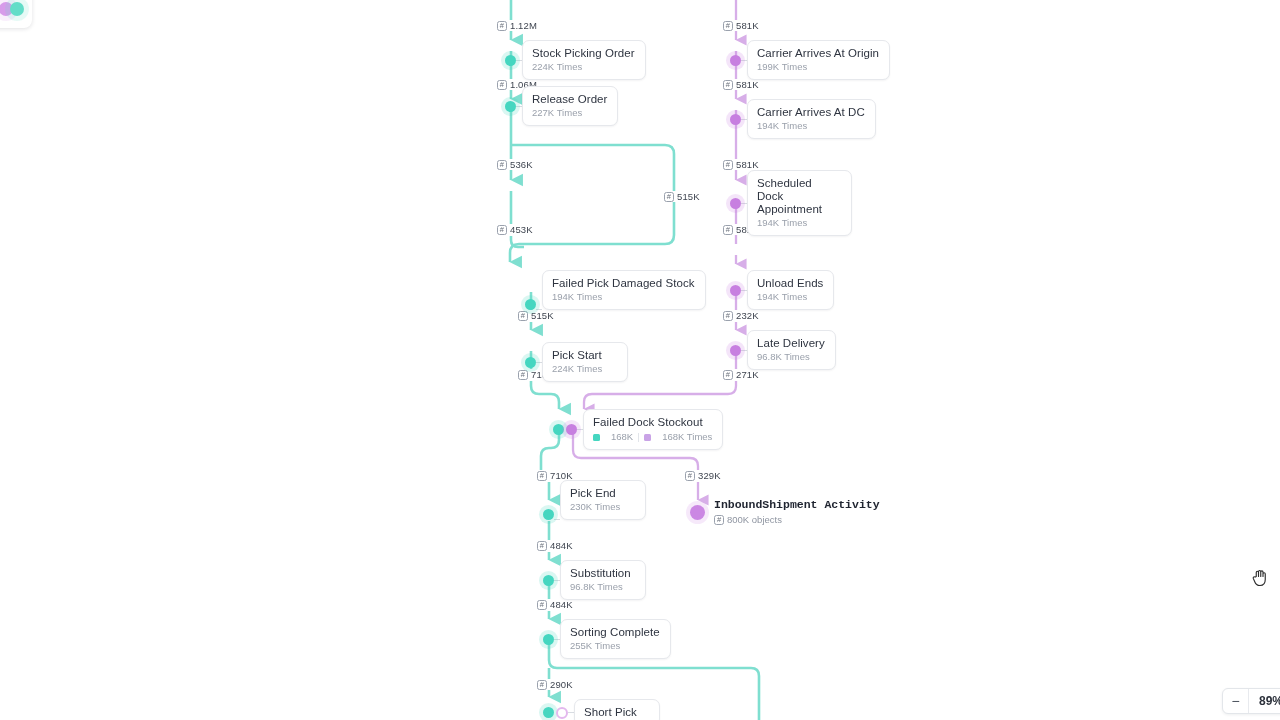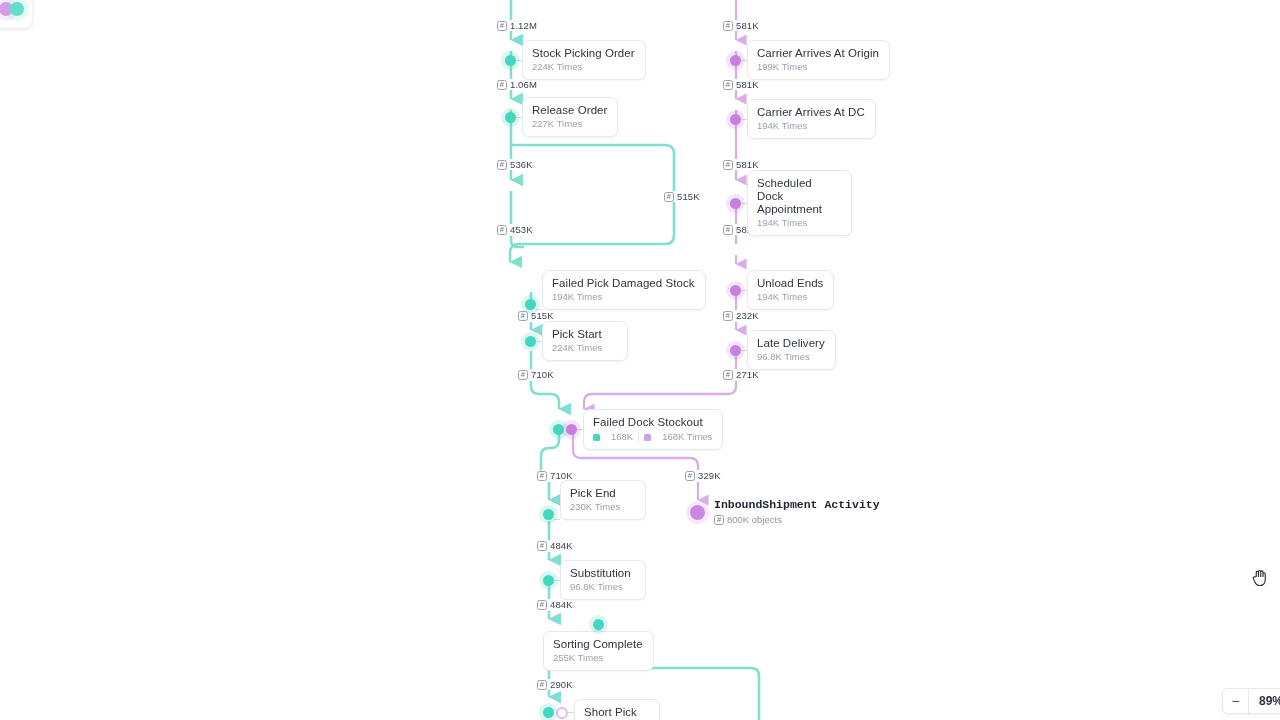--- a/index.html
+++ b/index.html
@@ -280,21 +280,21 @@
     <span class="dotwrap">
         <span class="dot teal"></span>
       </span>
     <span class="connector"></span>
     <div class="card">
       <div class="title">Stock Picking Order</div>
       <div class="sub">224K Times</div>
     </div>
   </div>
 
-  <div class="node" style="left:505px; top:97px;">
+  <div class="node" style="left:505px; top:86px;">
     <span class="dotwrap">
         <span class="dot teal"></span>
       </span>
     <span class="connector"></span>
     <div class="card">
       <div class="title">Release Order</div>
       <div class="sub">227K Times</div>
     </div>
   </div>
 
@@ -303,21 +303,21 @@
     <span class="dotwrap">
         <span class="dot teal"></span>
       </span>
     <span class="connector"></span>
     <div class="card">
       <div class="title">Failed Pick Damaged Stock</div>
       <div class="sub">194K Times</div>
     </div>
   </div>
 
-  <div class="node" style="left:525px; top:321px;">
+  <div class="node" style="left:525px; top:342px;">
     <span class="dotwrap">
         <span class="dot teal"></span>
       </span>
     <span class="connector"></span>
     <div class="card">
       <div class="title">Pick Start</div>
       <div class="sub">224K Times</div>
     </div>
   </div>
 
@@ -358,21 +358,21 @@
     <span class="dotwrap">
         <span class="dot teal"></span>
       </span>
     <span class="connector"></span>
     <div class="card">
       <div class="title">Substitution</div>
       <div class="sub">96.8K Times</div>
     </div>
   </div>
 
-  <div class="node" style="left:543px; top:619px;flex-direction:column;">
+  <div class="node" style="left:543px; top:619px;">
     <span class="dotwrap">
         <span class="dot teal"></span>
       </span>
     <span class="connector"></span>
     <div class="card">
       <div class="title">Sorting Complete</div>
       <div class="sub">255K Times</div>
     </div>
   </div>
 

